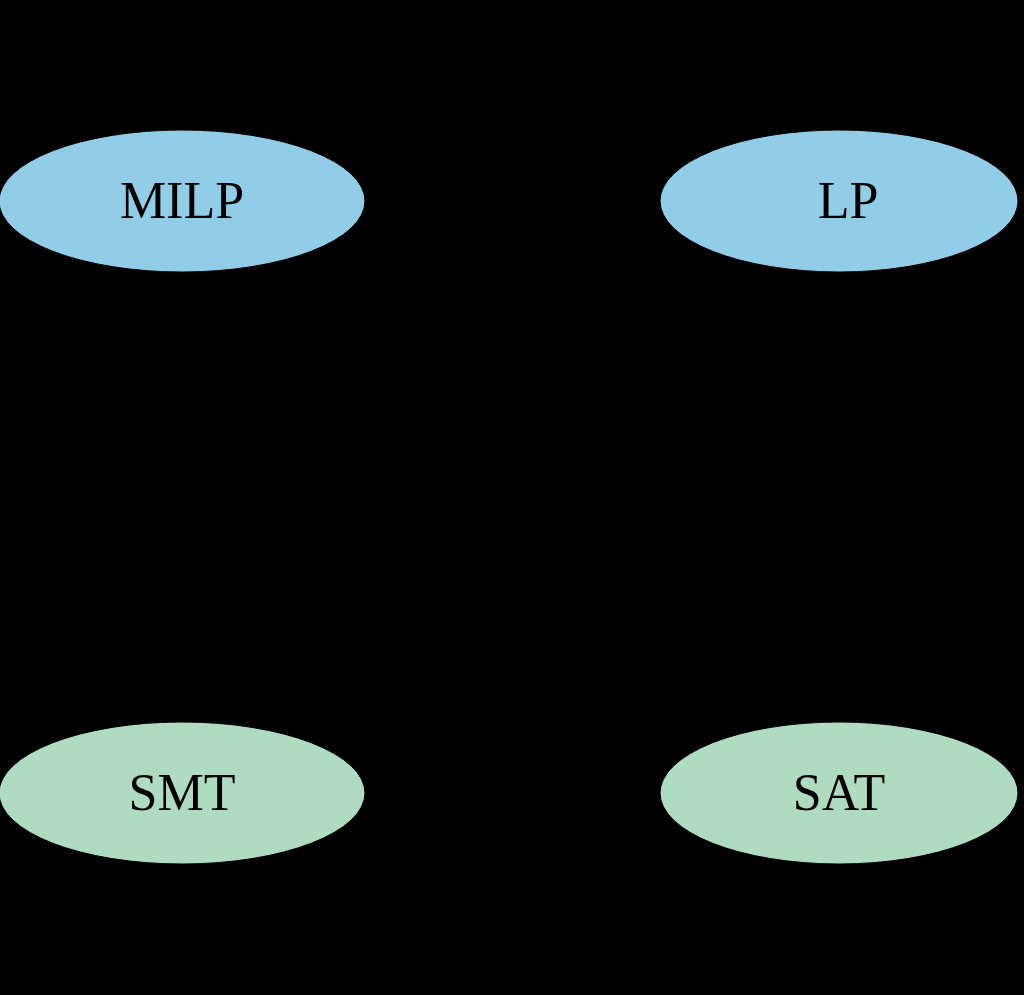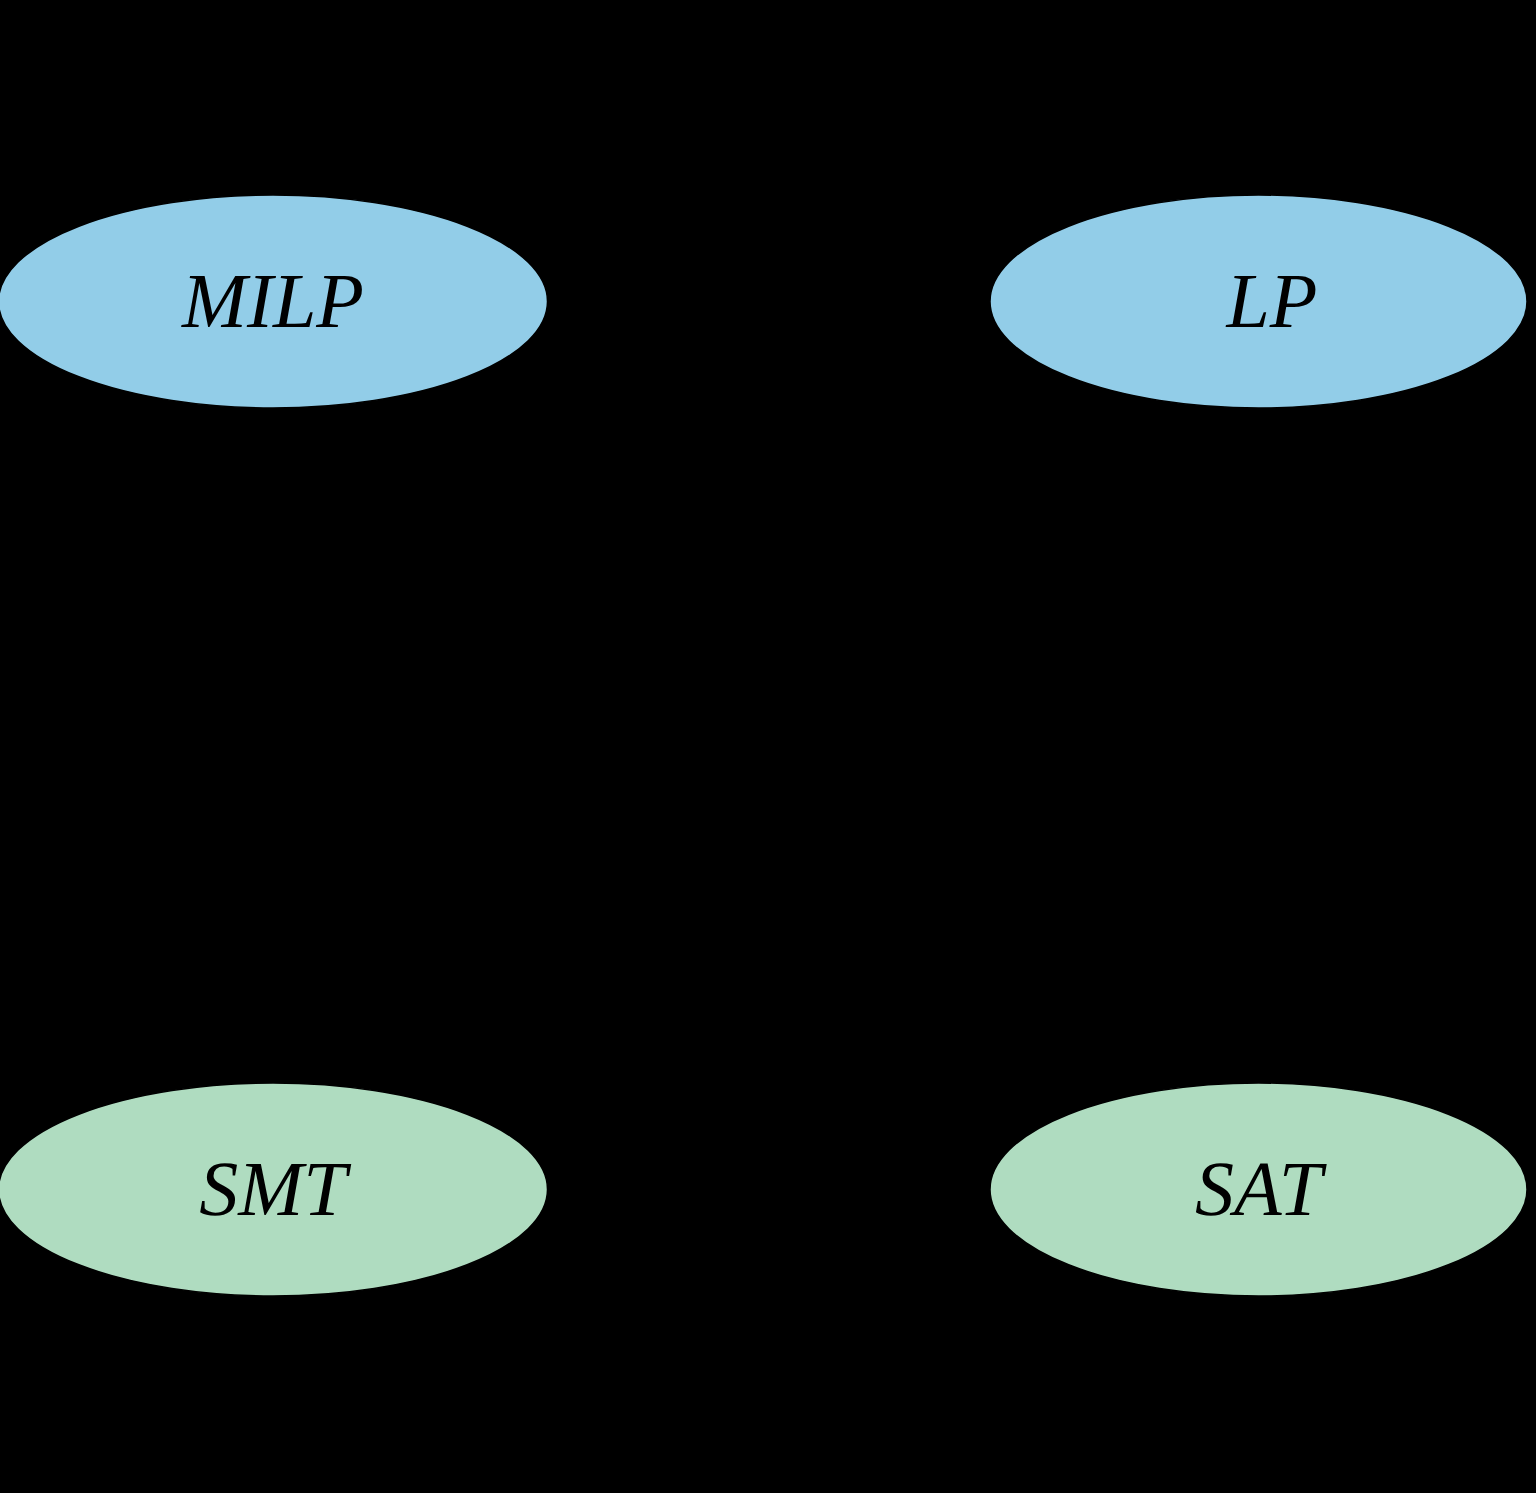--- a/index.html
+++ b/index.html
@@ -12,21 +12,20 @@
     width: 1024px;
     height: 995px;
     overflow: hidden;
     font-family: "Liberation Serif", serif;
   }
   #diagram-canvas {
     position: relative;
     width: 1024px;
     height: 995px;
     background: #000000;
-    font-style: italic;
   }
   #graph-svg {
     position: absolute;
     top: 0;
     left: 0;
     width: 1024px;
     height: 995px;
     display: block;
   }
   .node-ellipse {

